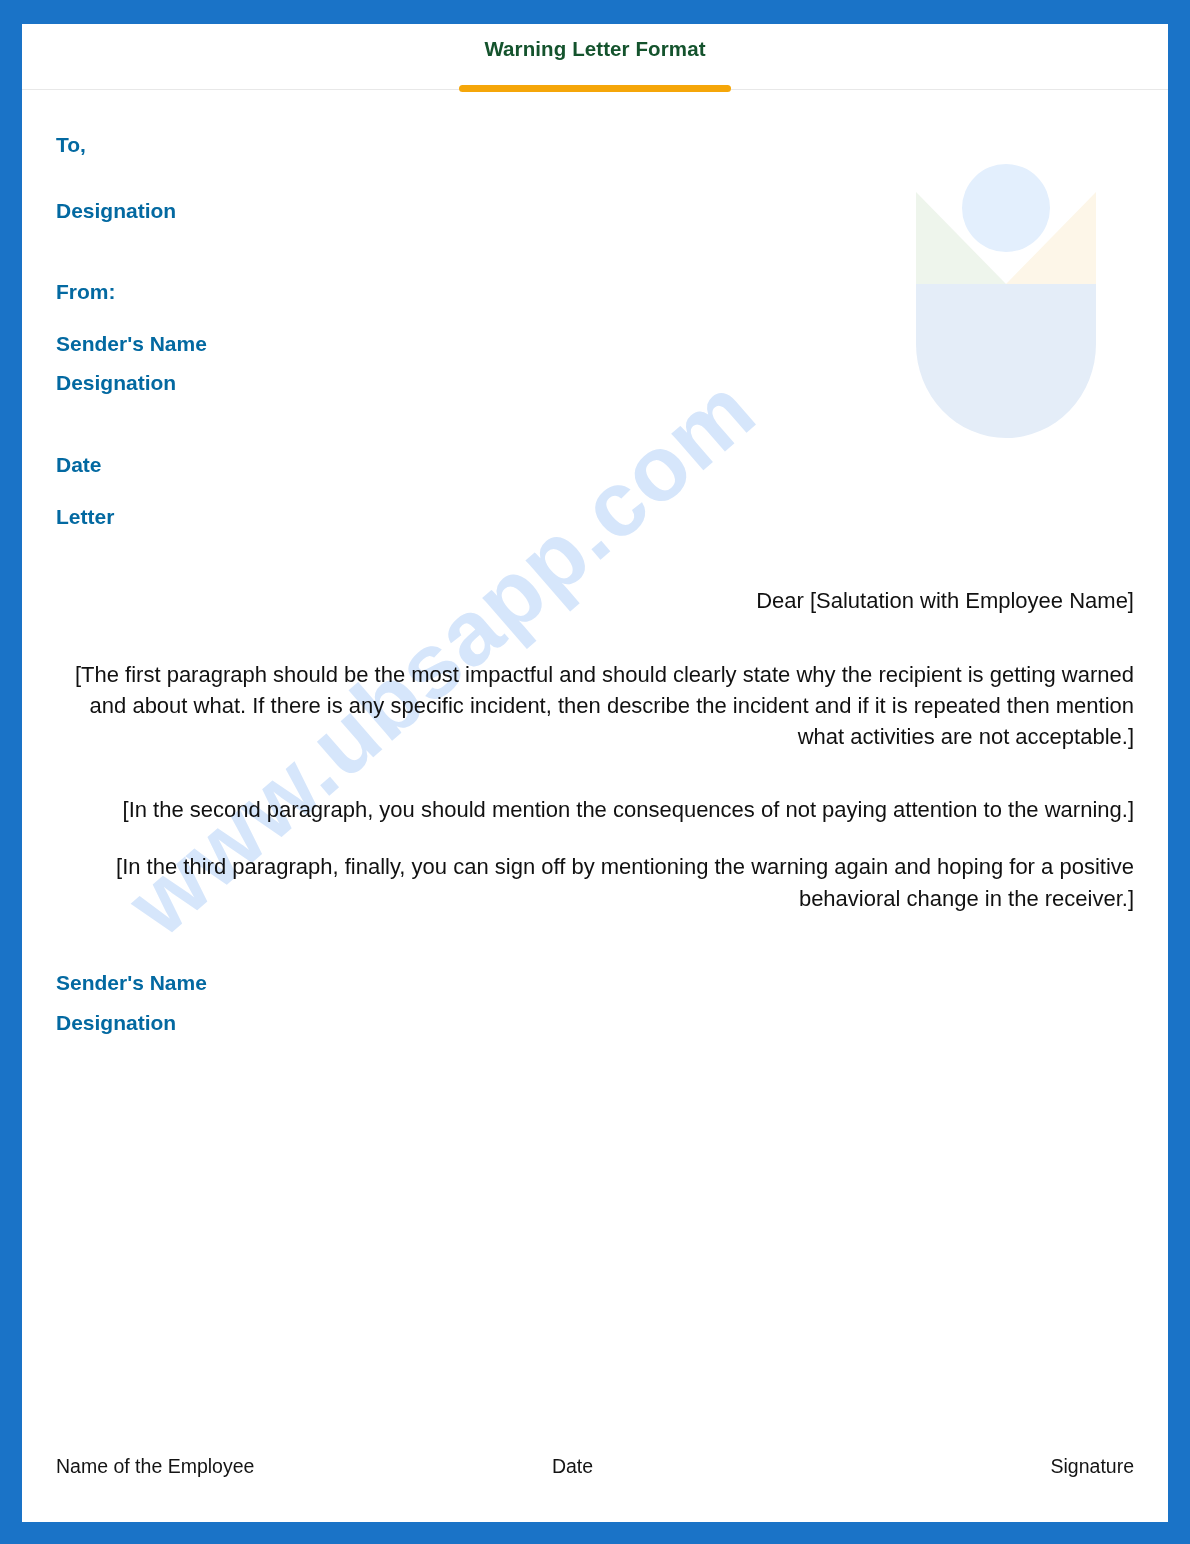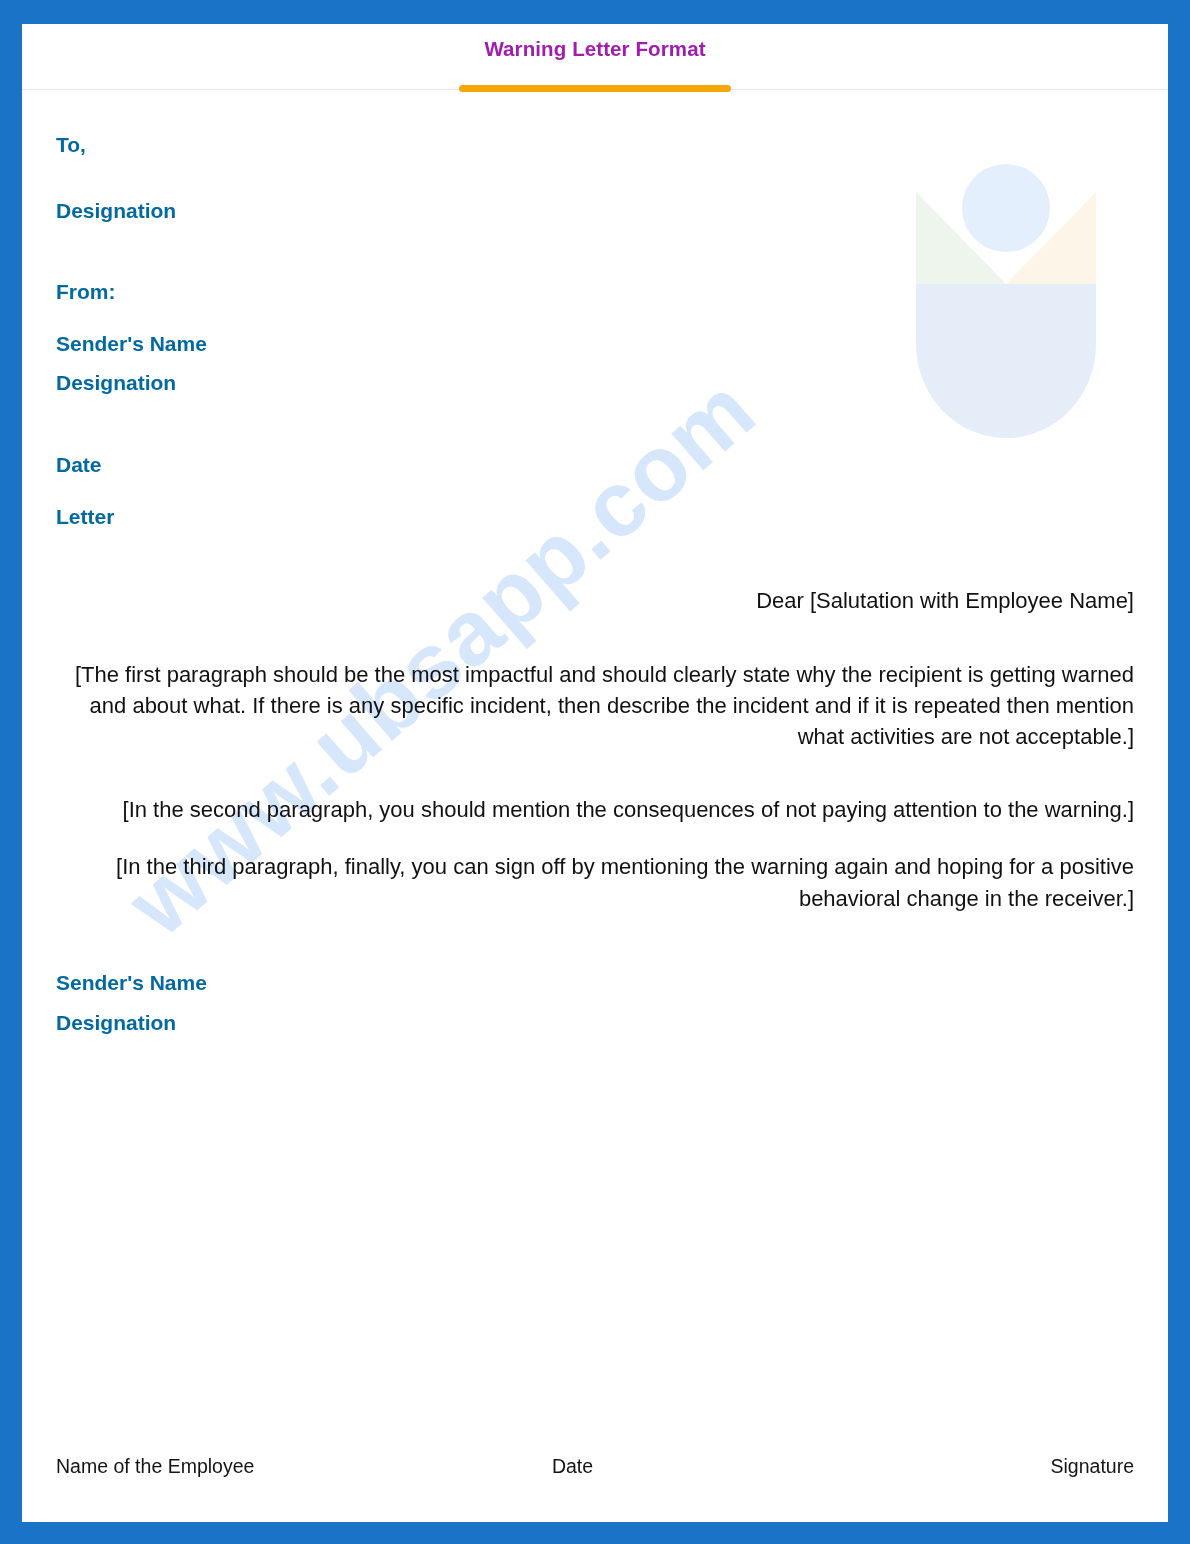--- a/index.html
+++ b/index.html
@@ -37,21 +37,21 @@
     height: 66px;
     border-bottom: 1px solid #e8e8e8;
     display: flex;
     align-items: flex-start;
     justify-content: center;
     box-sizing: border-box;
   }
   .doc-title {
     font-size: 20.5px;
     font-weight: bold;
-    color: #a21caf;
+    color: #14532d;
     letter-spacing: .1px;
     margin-top: 13px;
   }
   .title-underline {
     position: absolute;
     left: 50%;
     transform: translateX(-50%);
     bottom: -3px;
     width: 272px;
     height: 7px;

